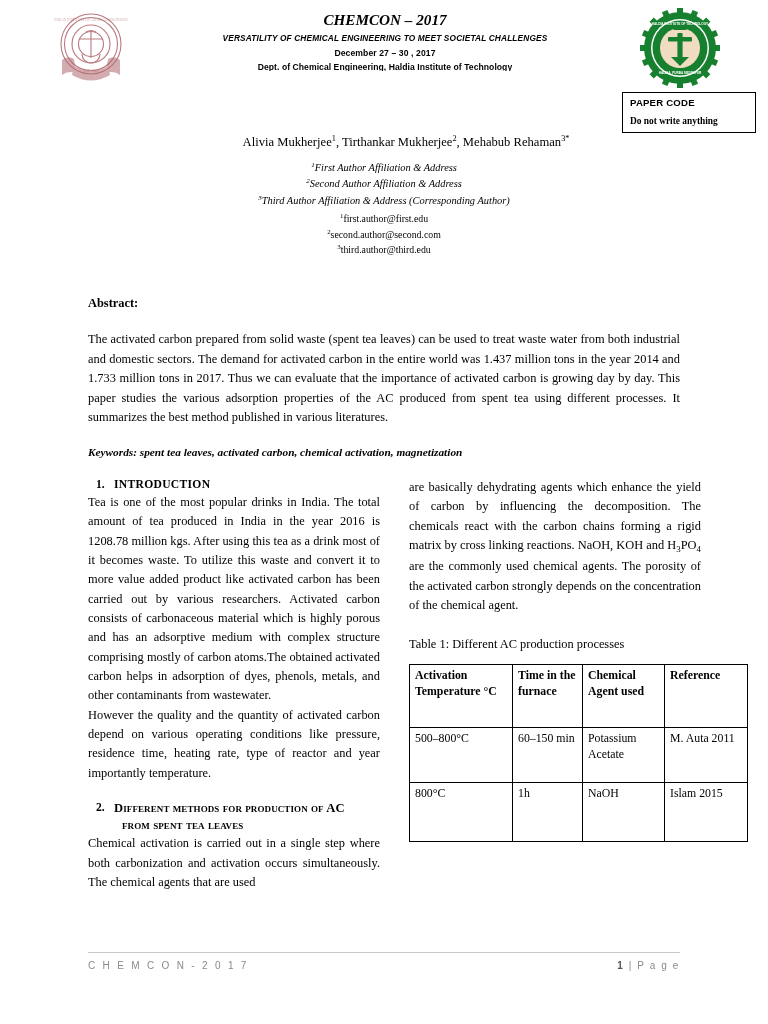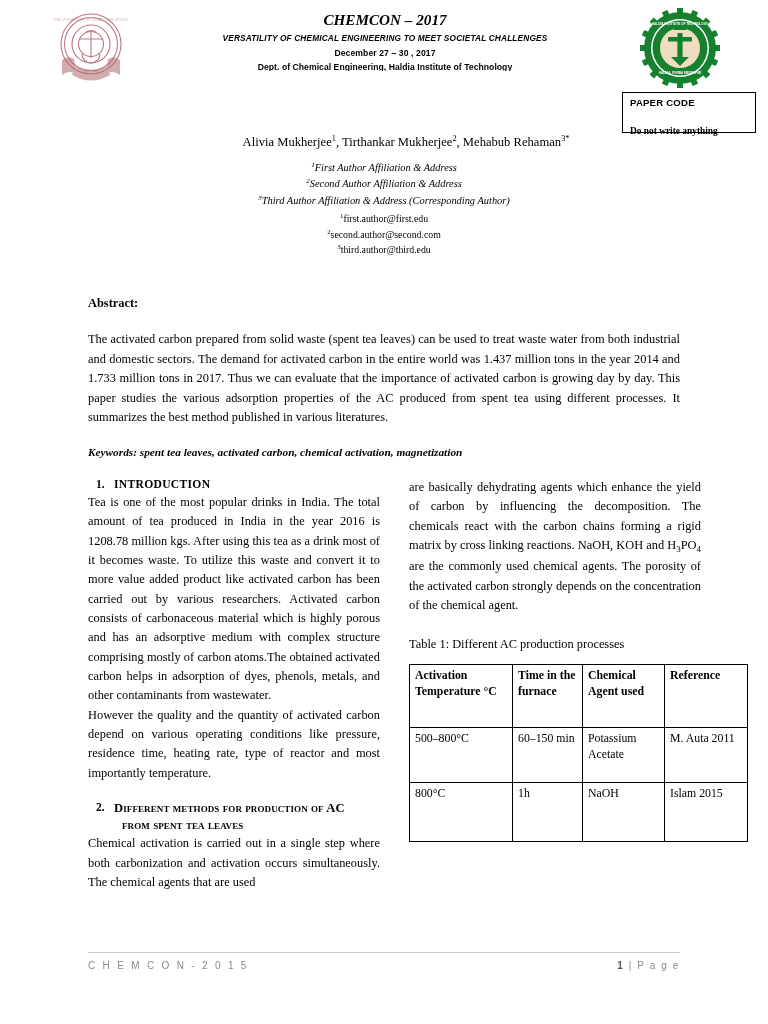--- a/index.html
+++ b/index.html
@@ -107,21 +107,21 @@
   .paper-code-title {
     font-family: "Liberation Sans", sans-serif;
     font-weight: bold;
     font-size: 9.6px;
     letter-spacing: 0.2px;
   }
   .paper-code-sub {
     font-family: "Liberation Serif", serif;
     font-weight: bold;
     font-size: 9.4px;
-    margin-top: 18px;
+    margin-top: 8px;
   }
 
   
   .title-block {
     margin-top: 38px;
     text-align: center;
   }
   .paper-title {
     font-family: "Liberation Serif", serif;
     font-weight: bold;
@@ -401,21 +401,21 @@
   </div>
 
   <div class="columns">
 
     <div class="col">
       <div class="sec-head">
         <span class="sec-num">1.</span>
         <span class="sec-title-plain">INTRODUCTION</span>
       </div>
       <div class="para">Tea is one of the most popular drinks in India. The total amount of tea produced in India in the year 2016 is 1208.78 million kgs. After using this tea as a drink most of it becomes waste. To utilize this waste and convert it to more value added product like activated carbon has been carried out by various researchers. Activated carbon consists of carbonaceous material which is highly porous and has an adsorptive medium with complex structure comprising mostly of carbon atoms.The obtained activated carbon helps in adsorption of dyes, phenols, metals, and other contaminants from wastewater.</div>
-      <div class="para">However the quality and the quantity of activated carbon depend on various operating conditions like pressure, residence time, heating rate, type of reactor and most importantly temperature.</div>
+      <div class="para">However the quality and the quantity of activated carbon depend on various operating conditions like pressure, residence time, heating rate, type of reactor and year importantly temperature.</div>
 
       <div style="height:18px"></div>
 
       <div class="sec-head">
         <span class="sec-num">2.</span>
         <span class="sec-title-caps">Different methods for production of AC</span>
       </div>
       <div class="sec-head-cont">from spent tea leaves</div>
       <div class="para">Chemical activation is carried out in a single step where both carbonization and activation occurs simultaneously. The chemical agents that are used</div>
     </div>
@@ -446,17 +446,17 @@
             <td class="c2 cell-r3">1h</td>
             <td class="c3 cell-r3"><span>NaOH</span><sub></sub><span></span></td>
             <td class="c4 cell-r3">Islam 2015</td>
           </tr>
         </tbody>
       </table>
     </div>
   </div>
 
   <div class="footer">
-    <div class="footer-left">C H E M C O N - 2 0 1 5</div>
+    <div class="footer-left">C H E M C O N - 2 0 1 7</div>
     <div class="footer-right"><b>1</b> <span>| P a g e</span></div>
   </div>
 
 </div>
 
 </body></html>

